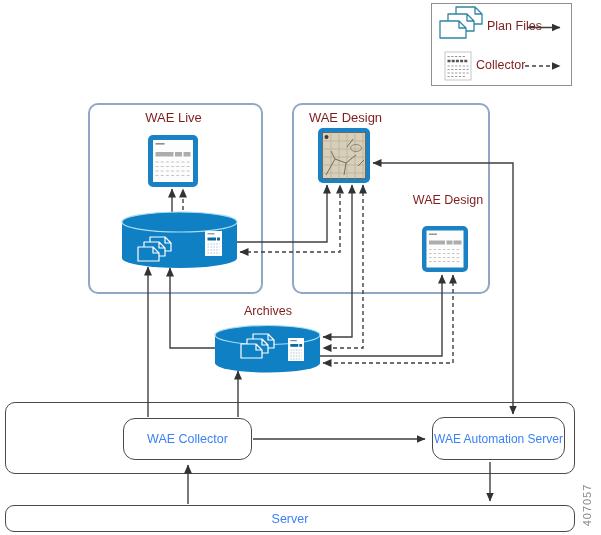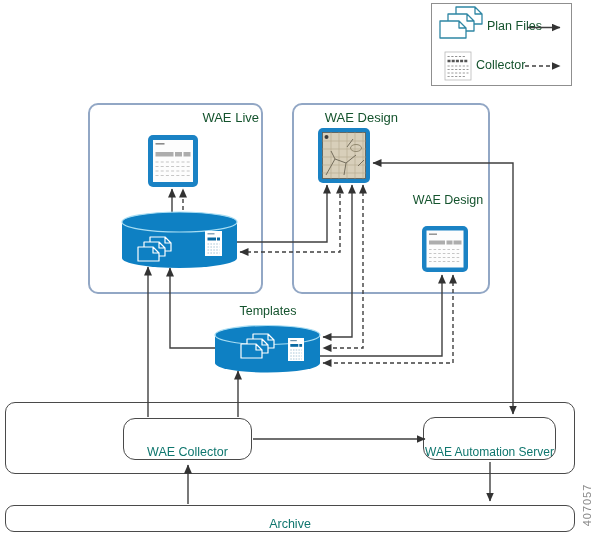--- a/index.html
+++ b/index.html
@@ -1,23 +1,23 @@
 <!DOCTYPE html>
 <html><head>
 <meta charset="utf-8">
 <style>
   html,body{margin:0;padding:0;background:#fff;}
   .canvas{position:relative;width:601px;height:535px;background:#ffffff;
           font-family:"Liberation Sans",sans-serif;overflow:hidden;}
   .bluebox{position:absolute;border:2px solid #92a7c5;border-radius:10px;background:transparent;}
   .graybox{position:absolute;border:1.4px solid #4a4a4a;background:#fff;}
   .legendbox{position:absolute;border:1px solid #8f8f8f;background:#fff;}
-  .label{position:absolute;color:#14532d;text-align:center;white-space:nowrap;}
-  .f13{font-size:13px;text-align:right;} .f125{font-size:12.5px;} .f12{font-size:12px;}
-  .nodebox{display:flex;align-items:flex-end;justify-content:center;color:#0f766e;}
+  .label{position:absolute;color:#7f1d1d;text-align:center;white-space:nowrap;}
+  .f13{font-size:13px;} .f125{font-size:12.5px;} .f12{font-size:12px;margin-left:9px;}
+  .nodebox{display:flex;align-items:center;justify-content:center;color:#3b82f6;}
   .two-line{line-height:15px;white-space:normal;}
   .fig-num{position:absolute;left:558px;top:498px;width:60px;height:14px;
            transform:rotate(-90deg);transform-origin:center;
            color:#8a8a8a;font-size:11px;letter-spacing:1px;text-align:center;}
   svg.overlay{position:absolute;left:0;top:0;pointer-events:none;}
 </style>
 </head>
 <body>
 
 <div class="canvas">
@@ -28,29 +28,29 @@
   <div class="bluebox" style="left:292px;top:103px;width:194px;height:187px;"></div>
 
   <div class="graybox" style="left:5px;top:402px;width:568px;height:70px;border-radius:10px;"></div>
   <div class="graybox nodebox f125" style="left:123px;top:418px;width:127px;height:40px;border-radius:12px;">
     <span>WAE Collector</span>
   </div>
   <div class="graybox nodebox f12" style="left:423px;top:417px;width:131px;height:41px;border-radius:12px;">
     <span>WAE Automation Server</span>
   </div>
   <div class="graybox nodebox f125" style="left:5px;top:505px;width:568px;height:25px;border-radius:9px;">
-    <span>Archive</span>
+    <span>Server</span>
   </div>
 
   <div class="label f13" style="left:88px;top:110px;width:171px;">WAE Live</div>
   <div class="label f13" style="left:293px;top:110px;width:105px;">WAE Design</div>
   <div class="label f125 two-line" style="left:398px;top:193px;width:100px;">
     <span style="display:block;">WAE Design</span>
   </div>
-  <div class="label f125" style="left:218px;top:304px;width:100px;">Templates</div>
+  <div class="label f125" style="left:218px;top:304px;width:100px;">Archives</div>
 
   <div class="label f125" style="left:487px;top:19px;text-align:left;">Plan Files</div>
   <div class="label f125" style="left:476px;top:58px;text-align:left;">Collector</div>
 
   <div class="fig-num">407057</div>
 
   <svg class="overlay" width="601" height="535" viewBox="0 0 601 535">
     <defs>
       <marker id="mEnd" markerUnits="userSpaceOnUse" markerWidth="10" markerHeight="9" refX="8.5" refY="4" orient="auto">
           <path d="M0,0L9,4L0,8Z" fill="#333"></path>

